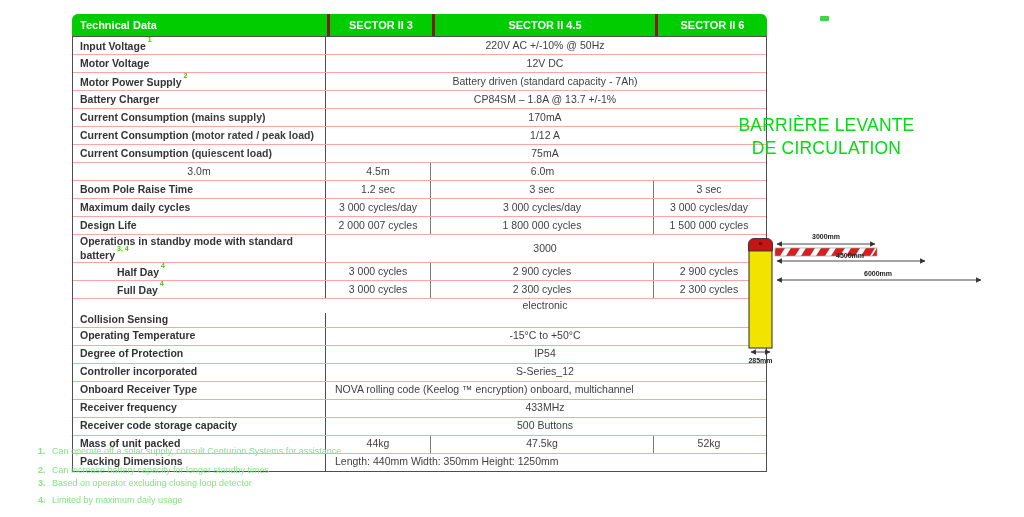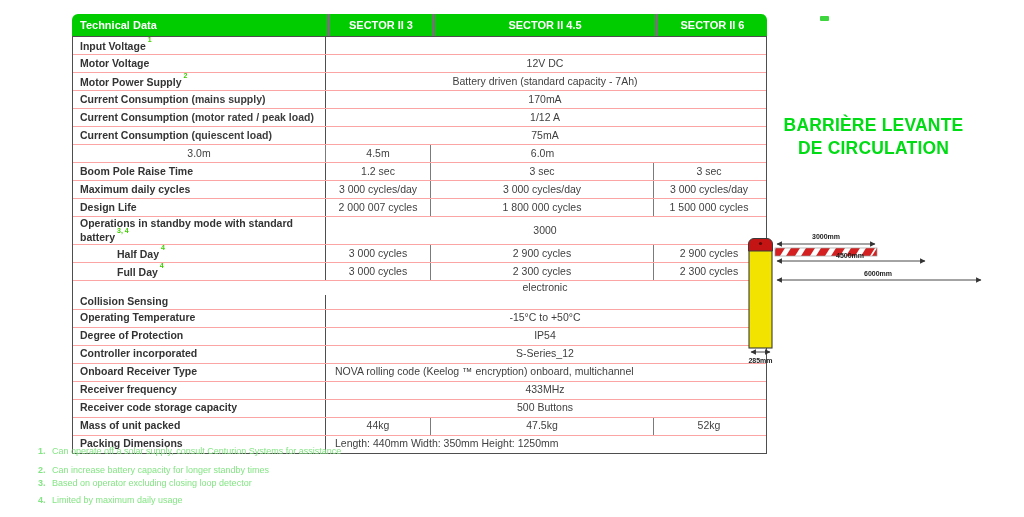--- a/index.html
+++ b/index.html
@@ -8,21 +8,21 @@
     font-family:"Liberation Sans", sans-serif;overflow:hidden;
   }
   
   .spec-table{position:absolute;left:40px;top:14px;width:695px;margin-left:32px;}
   .thead{display:grid;grid-template-columns:255px 105px 223px 112px;height:22px;}
   .th{
     background:var(--hdr-green);color:#fff;font-weight:bold;font-size:11px;
     display:flex;align-items:center;justify-content:center;height:22px;box-sizing:border-box;
   }
   .th-label{justify-content:flex-start;padding-left:8px;border-radius:6px 0 0 0;}
-  .th:not(:first-child){border-left:3px solid #737373;}
+  .th:not(:first-child){border-left:3px solid #7f1d1d;}
   .th-c3{border-radius:0 6px 0 0;}
   .tbody{border:1.4px solid #4e4e4e;box-sizing:border-box;background:#fff;}
   .tr{display:grid;grid-template-columns:253px 105px 223px 110px;min-height:17px;}
   .tr + .tr{border-top:1px solid #fca5a5;}
   .tr.tall{min-height:27px;}
   .td{display:flex;align-items:center;box-sizing:border-box;font-size:10.5px;line-height:1.12;padding:1px 2px;}
   .td.label{
     border-right:1.4px solid #4e4e4e;color:#333;font-weight:bold;
     padding-left:7px;flex-wrap:wrap;align-content:center;display:block;
     display:flex;
@@ -30,22 +30,22 @@
   .td.label .lab-wrap{display:block;}
   .td.label.indent{padding-left:44px;}
   .lab-s{font-weight:bold;color:#3c3c3c;}
   .lab-sup{font-size:7px;color:#3fce00;font-weight:bold;vertical-align:super;position:relative;top:-3px;margin-left:2px;}
   .td.val{justify-content:center;text-align:center;color:#3f3f3f;}
   .td.val.span{grid-column:2 / 5;}
   .td.val.left{justify-content:flex-start;text-align:left;padding-left:9px;}
   .td.val.c0,.td.val.c1{border-right:1px solid #7b7b7b;}
   
   .page-title{
-    position:absolute;left:771px;top:114px;width:205px;text-align:center;
-    font-size:17.5px;font-weight:bold;color:var(--title-green);line-height:1.3;letter-spacing:.2px;
+    position:absolute;left:724px;top:114px;width:205px;text-align:center;
+    font-size:17.5px;font-weight:normal;color:var(--title-green);line-height:1.3;letter-spacing:.2px;
   }
   
   .green-mark{position:absolute;left:820px;top:16px;width:9px;height:5px;background:#3ed63e;border-radius:1px;}
   
   .diagram{position:absolute;left:738px;top:228px;}
   .dim-text{font-family:"Liberation Sans", sans-serif;font-size:7px;font-weight:bold;fill:#1c1c1c;}
   
   .footnotes{position:absolute;left:38px;top:446px;width:440px;}
   .fn{display:flex;font-size:9px;color:var(--fn-green);line-height:1.15;}
   .fn-num{font-weight:bold;width:14px;flex:none;}
@@ -59,32 +59,39 @@
     <div class="th th-label">Technical Data</div>
     <div class="th th-c1">SECTOR II 3</div>
     <div class="th th-c2">SECTOR II 4.5</div>
     <div class="th th-c3">SECTOR II 6</div>
   </div>
   <div class="tbody" id="tbody">
       <div class="tr">
         <div class="td label">
           <span class="lab-wrap"><span>Input Voltage</span><span class="lab-sup">1</span></span>
         </div>
+        <div class="td val span">220V AC +/-10% @ 50Hz</div>
       </div>
       <div class="tr">
         <div class="td label">
           <span class="lab-wrap"><span>Motor Voltage</span></span>
         </div>
         <div class="td val span">12V DC</div>
       </div>
       <div class="tr">
         <div class="td label">
           <span class="lab-wrap"><span>Motor Power Supply</span><span class="lab-sup">2</span></span>
         </div>
         <div class="td val span">Battery driven (standard capacity - 7Ah)</div>
+      </div>
+      <div class="tr">
+        <div class="td label">
+          <span class="lab-wrap"><span>Battery Charger</span></span>
+        </div>
+        <div class="td val span">CP84SM – 1.8A @ 13.7 +/-1%</div>
       </div>
       <div class="tr">
         <div class="td label">
           <span class="lab-wrap"><span>Current Consumption</span><span class="lab-s"> (mains supply)</span></span>
         </div>
         <div class="td val span">170mA</div>
       </div>
       <div class="tr">
         <div class="td label">
           <span class="lab-wrap"><span>Current Consumption</span><span class="lab-s"> (motor rated / peak load)</span></span>

